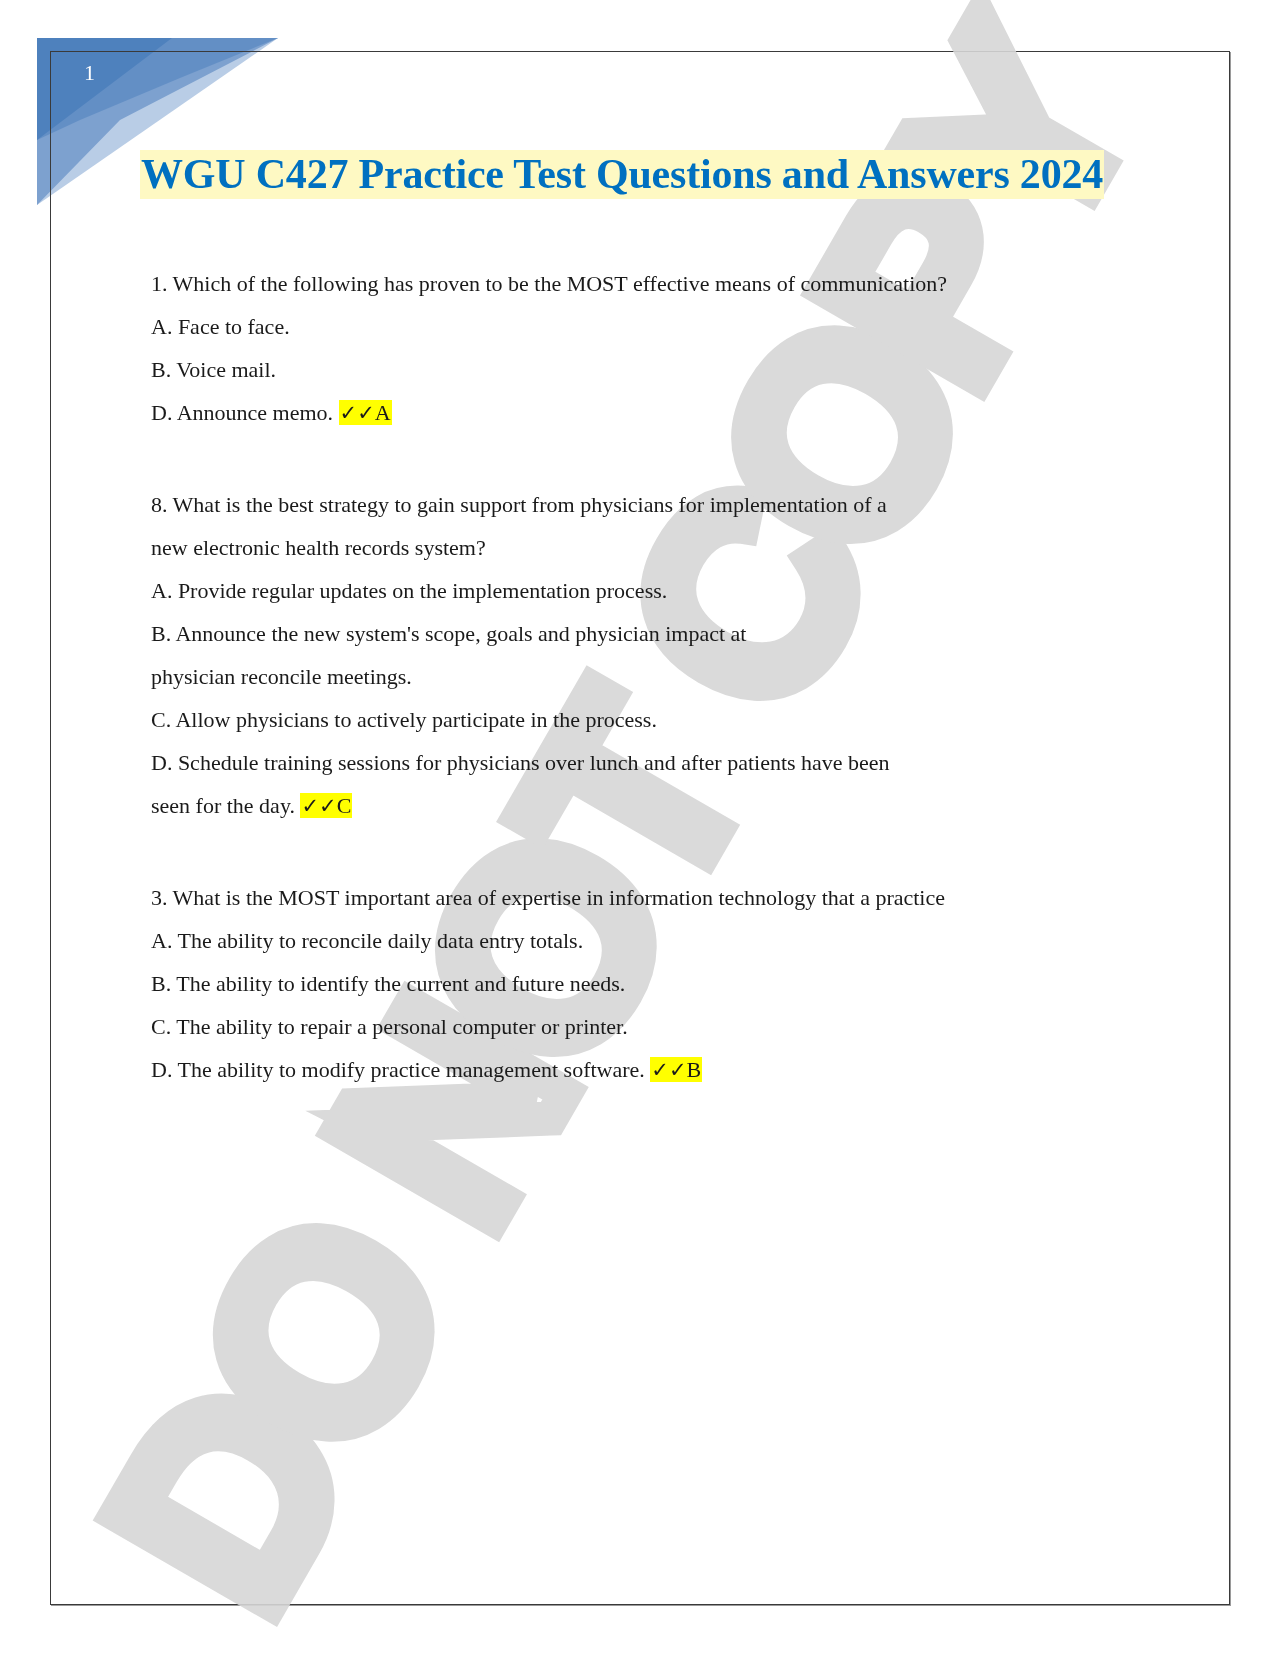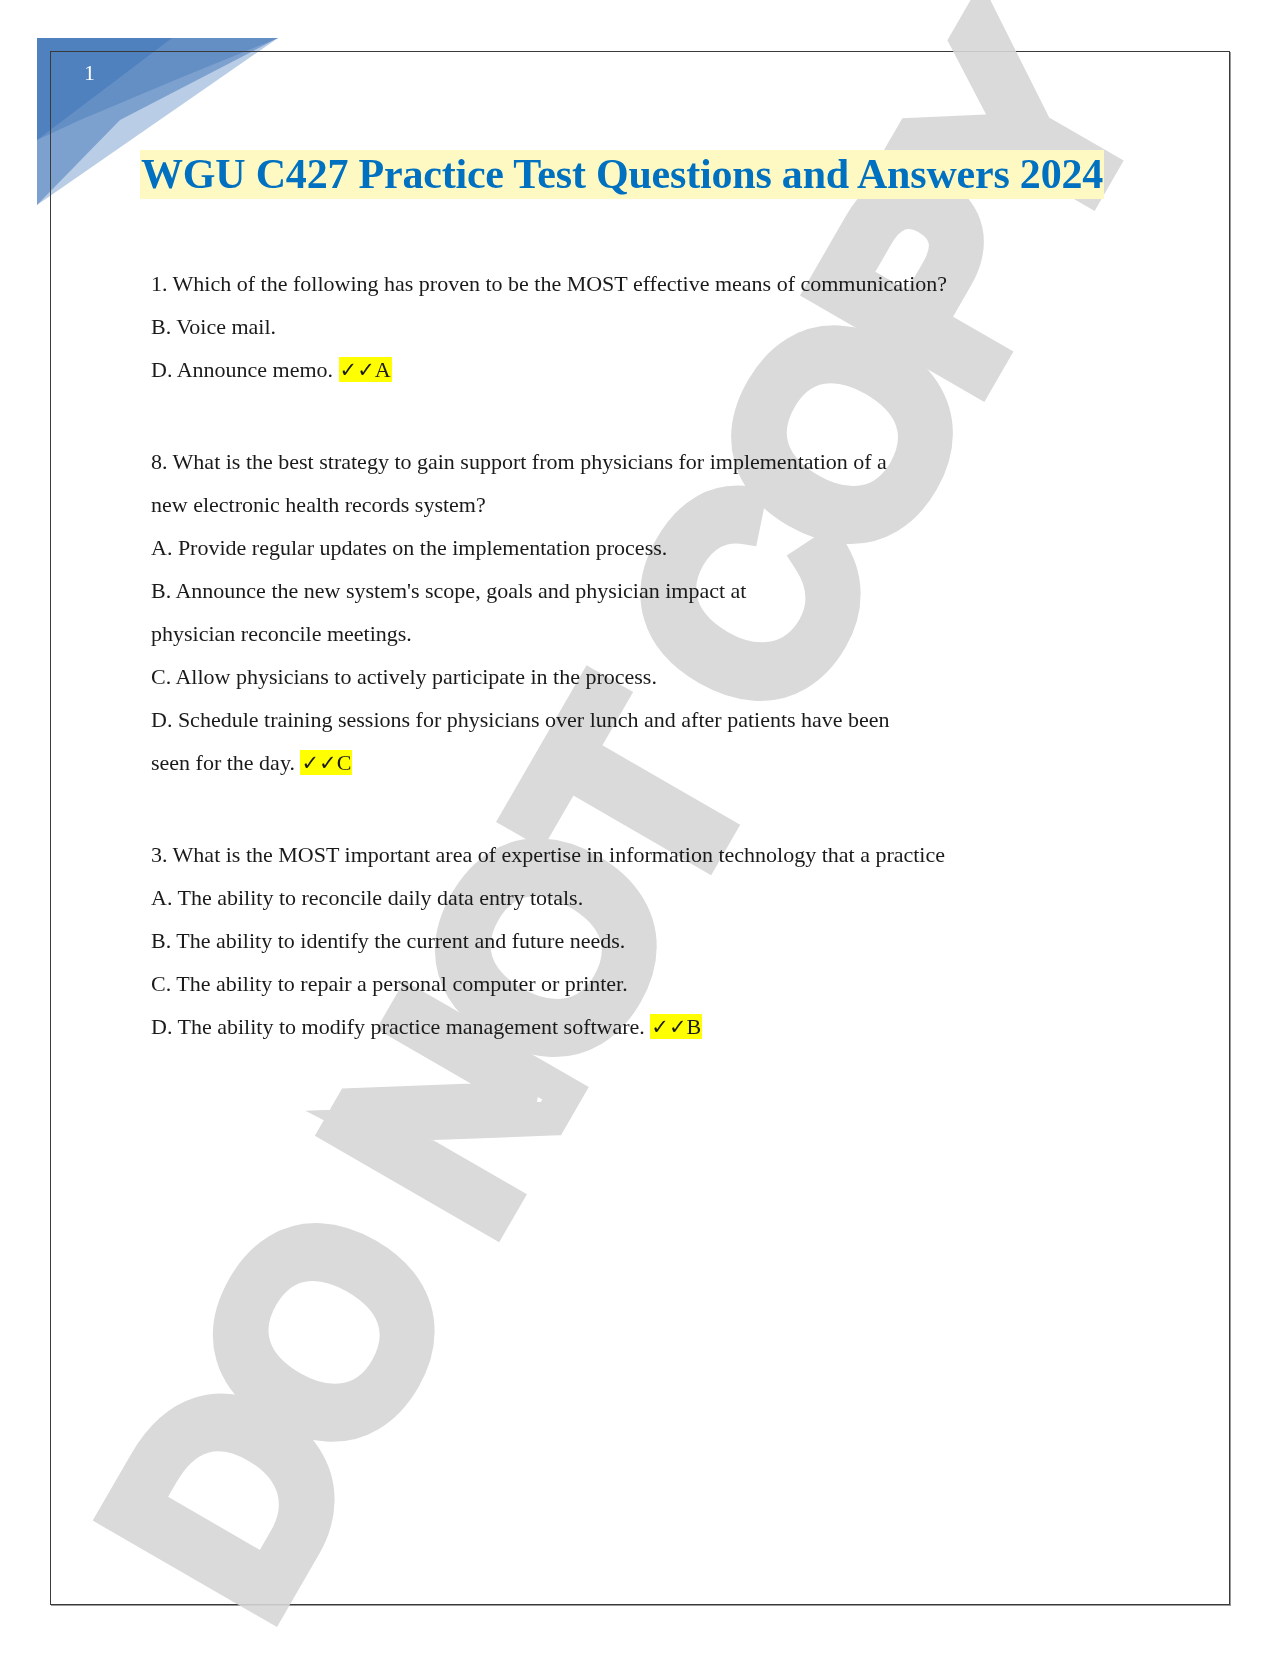--- a/index.html
+++ b/index.html
@@ -29,20 +29,21 @@
 <div class="page-num">1</div>
 
 <div class="watermark">DO NOT COPY</div>
 
 <div class="title">WGU C427 Practice Test Questions and Answers 2024</div>
 
 <div class="content">
 
   <div>
     <div class="line">1. Which of the following has proven to be the MOST effective means of communication?</div>
+    <div class="line">A. Face to face.</div>
     <div class="line">B. Voice mail.</div>
     <div class="line">
       <span>D. Announce memo.</span>
       <span class="answer"><span class="check">✓✓</span><span>A</span></span>
     </div>
   </div>
 
   <div class="gap"></div>
 
   <div>

